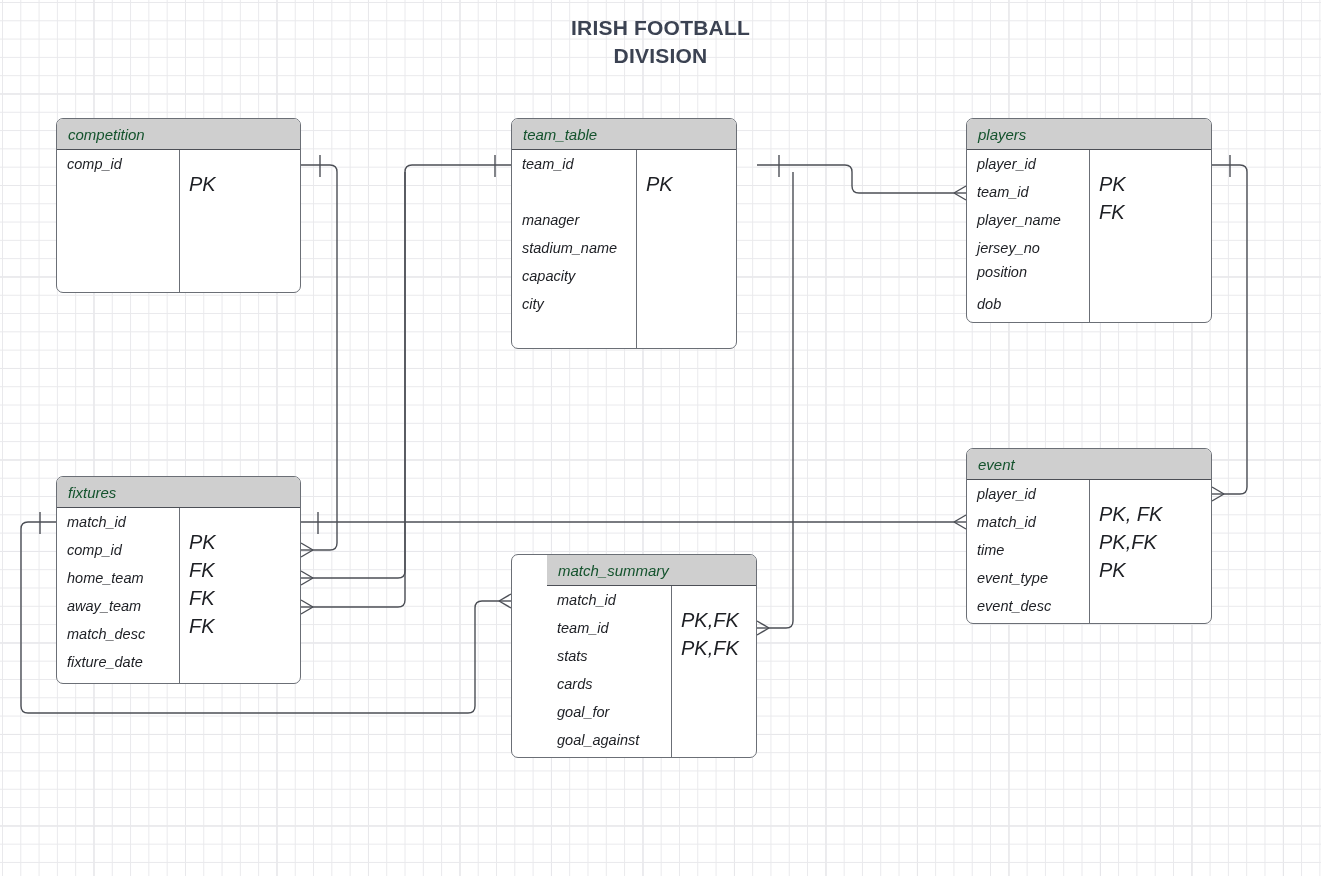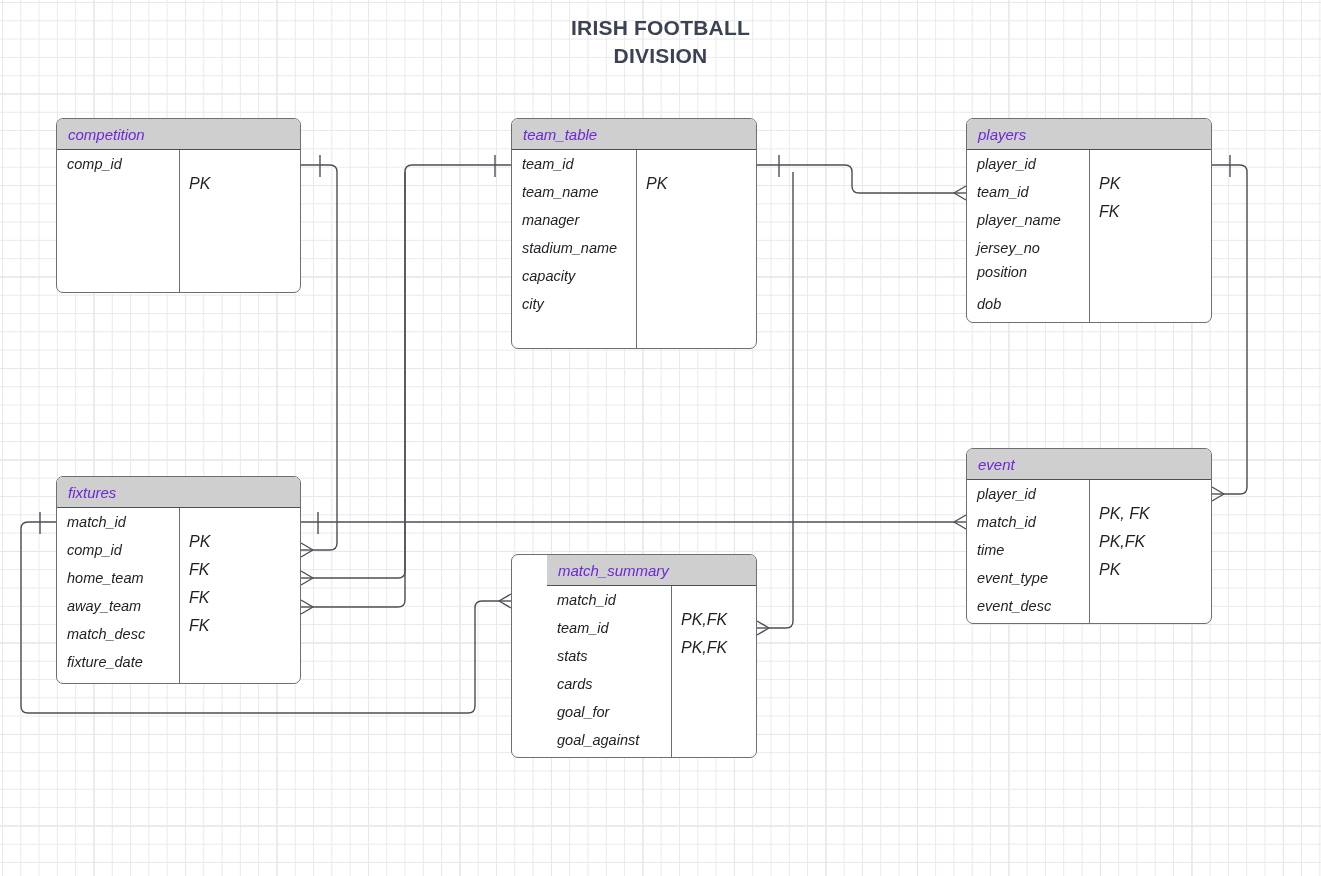--- a/index.html
+++ b/index.html
@@ -59,21 +59,21 @@
     height:31px;
     background:#cfcfcf;
     border-bottom:1.4px solid #4c4f56;
     display:flex;align-items:center;
     padding-left:11px;
     box-sizing:border-box;
   }
   .entity-name{
     font-style:italic;
     font-size:15px;
-    color:#6d28d9;
+    color:#14532d;
   }
   .entity-body{
     position:relative;
     height:calc(100% - 31px);
   }
   .col-divider{
     position:absolute;top:0;bottom:0;
     width:1.4px;background:#6b6f76;
   }
   .attr-row{
@@ -86,21 +86,21 @@
   .attr-name{
     font-style:italic;
     font-size:14.5px;
     color:#1d1f24;
     padding-left:10px;
     box-sizing:border-box;
     white-space:nowrap;
   }
   .attr-key{
     font-style:italic;
-    font-size:16px;
+    font-size:20px;
     color:#1d1f24;
     box-sizing:border-box;
     white-space:nowrap;
     position:absolute;
     margin-top:40px;
   }
 </style>
 </head>
 <body>
 
@@ -180,33 +180,29 @@
         <span class="entity-name">competition</span>
       </div>
       <div class="entity-body">
         <div class="col-divider" style="left: 122px;"></div>
         <div class="attr-row" style="top: 0px;">
           <span class="attr-name">comp_id</span>
           <span class="attr-key" style="left: 132px;">PK</span>
         </div>
       </div>
     </div>
-    <div class="entity" style="left: 511px; top: 118px; width: 246px; height: 231px;">
+    <div class="entity" style="left: 511px; top: 118px; width: 226px; height: 231px;">
       <div class="entity-header">
         <span class="entity-name">team_table</span>
       </div>
       <div class="entity-body">
         <div class="col-divider" style="left: 124px;"></div>
         <div class="attr-row" style="top: 0px;">
           <span class="attr-name">team_id</span>
           <span class="attr-key" style="left: 134px;">PK</span>
-        </div>
-        <div class="attr-row" style="top: 28px;">
-          <span class="attr-name">team_name</span>
-          <span class="attr-key" style="left: 134px;"></span>
         </div>
         <div class="attr-row" style="top: 56px;">
           <span class="attr-name">manager</span>
           <span class="attr-key" style="left: 134px;"></span>
         </div>
         <div class="attr-row" style="top: 84px;">
           <span class="attr-name">stadium_name</span>
           <span class="attr-key" style="left: 134px;"></span>
         </div>
         <div class="attr-row" style="top: 112px;">

